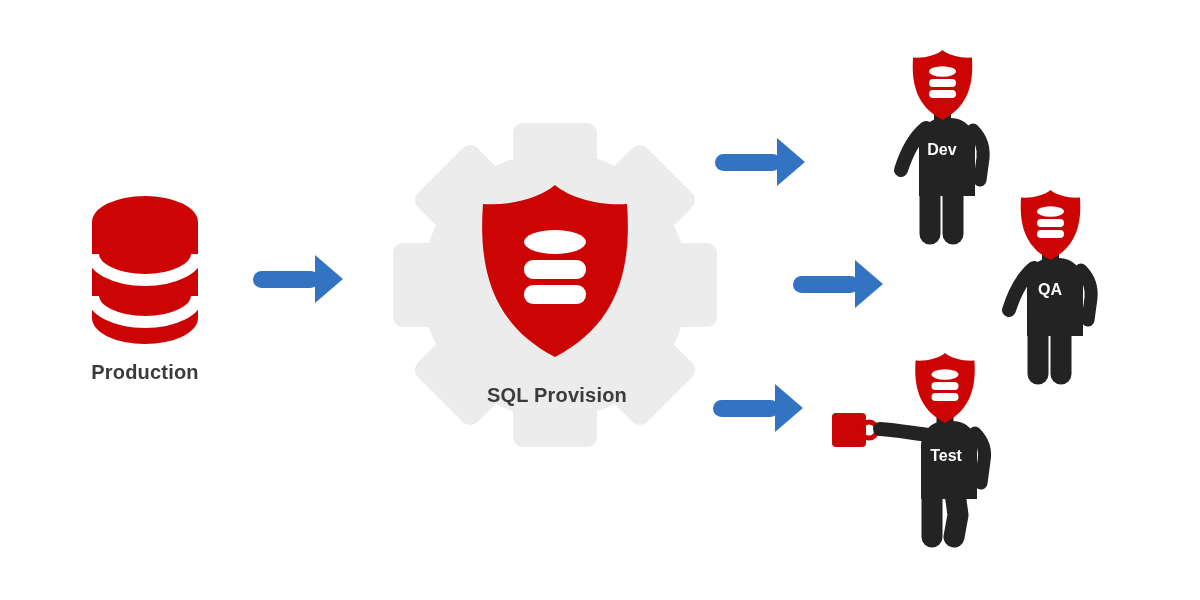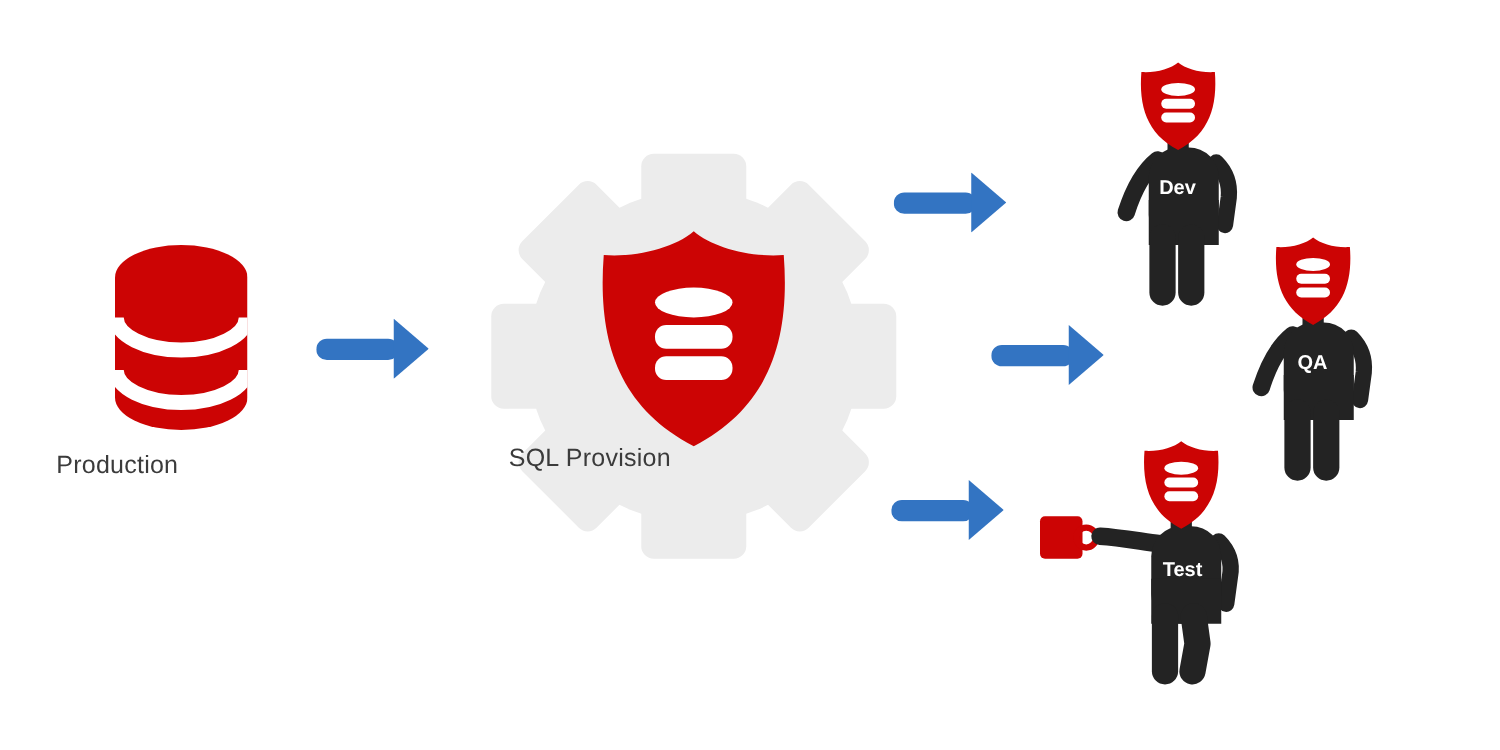--- a/index.html
+++ b/index.html
@@ -3,22 +3,22 @@
 <meta charset="utf-8">
 <style>
   html,body{margin:0;padding:0;background:#fff;}
   .canvas{
     position:relative;width:1200px;height:600px;
     background:var(--background,#fff);overflow:hidden;
     font-family:"Liberation Sans",sans-serif;
   }
   .abs{position:absolute;}
   .caption{
-    position:absolute;font-weight:normal;font-size:20px;
-    color:var(--label,#3b3b3b);letter-spacing:.2px;
+    position:absolute;font-weight:bold;font-size:20px;
+    color:var(--label,#3b3b3b);text-align:center;letter-spacing:.2px;
   }
   .person-label{
     font-weight:bold;font-size:16px;fill:var(--white,#fff);
     font-family:"Liberation Sans",sans-serif;text-anchor:middle;
   }
   .f-red{fill:var(--red,#cc0404);}
   .f-blue{fill:var(--blue,#3374c2);}
   .f-dark{fill:var(--dark,#232323);}
   .f-gray{fill:var(--gear,#ececec);}
   .f-white{fill:var(--white,#fff);}
@@ -66,21 +66,21 @@
       <rect x="123" y="3" width="84" height="324" rx="10" transform="rotate(90 165 165)"></rect>
       <rect x="123" y="3" width="84" height="324" rx="10" transform="rotate(135 165 165)"></rect>
     </g>
     <path class="f-red" d="M165 65 C150 78,120 86,93 84 C88 150,103 205,165 237 C227 205,242 150,237 84 C210 86,180 78,165 65 Z"></path>
     <g class="f-white">
       <ellipse cx="165" cy="122" rx="31" ry="12"></ellipse>
       <rect x="134" y="140" width="62" height="19" rx="9"></rect>
       <rect x="134" y="165" width="62" height="19" rx="9"></rect>
     </g>
   </svg>
-  <div class="caption" style="left:407px;top:356px;width:300px">SQL Provision</div>
+  <div class="caption" style="left:407px;top:384px;width:300px">SQL Provision</div>
 
   <svg class="abs" style="left:715px;top:138px" width="90" height="48" viewBox="0 0 90 48">
     <rect class="f-blue" x="0" y="16" width="66" height="17" rx="8.5"></rect>
     <polygon class="f-blue" points="62,0 90,24 62,48"></polygon>
   </svg>
 
   <svg class="abs" style="left:793px;top:260px" width="90" height="48" viewBox="0 0 90 48">
     <rect class="f-blue" x="0" y="16" width="66" height="17" rx="8.5"></rect>
     <polygon class="f-blue" points="62,0 90,24 62,48"></polygon>
   </svg>

